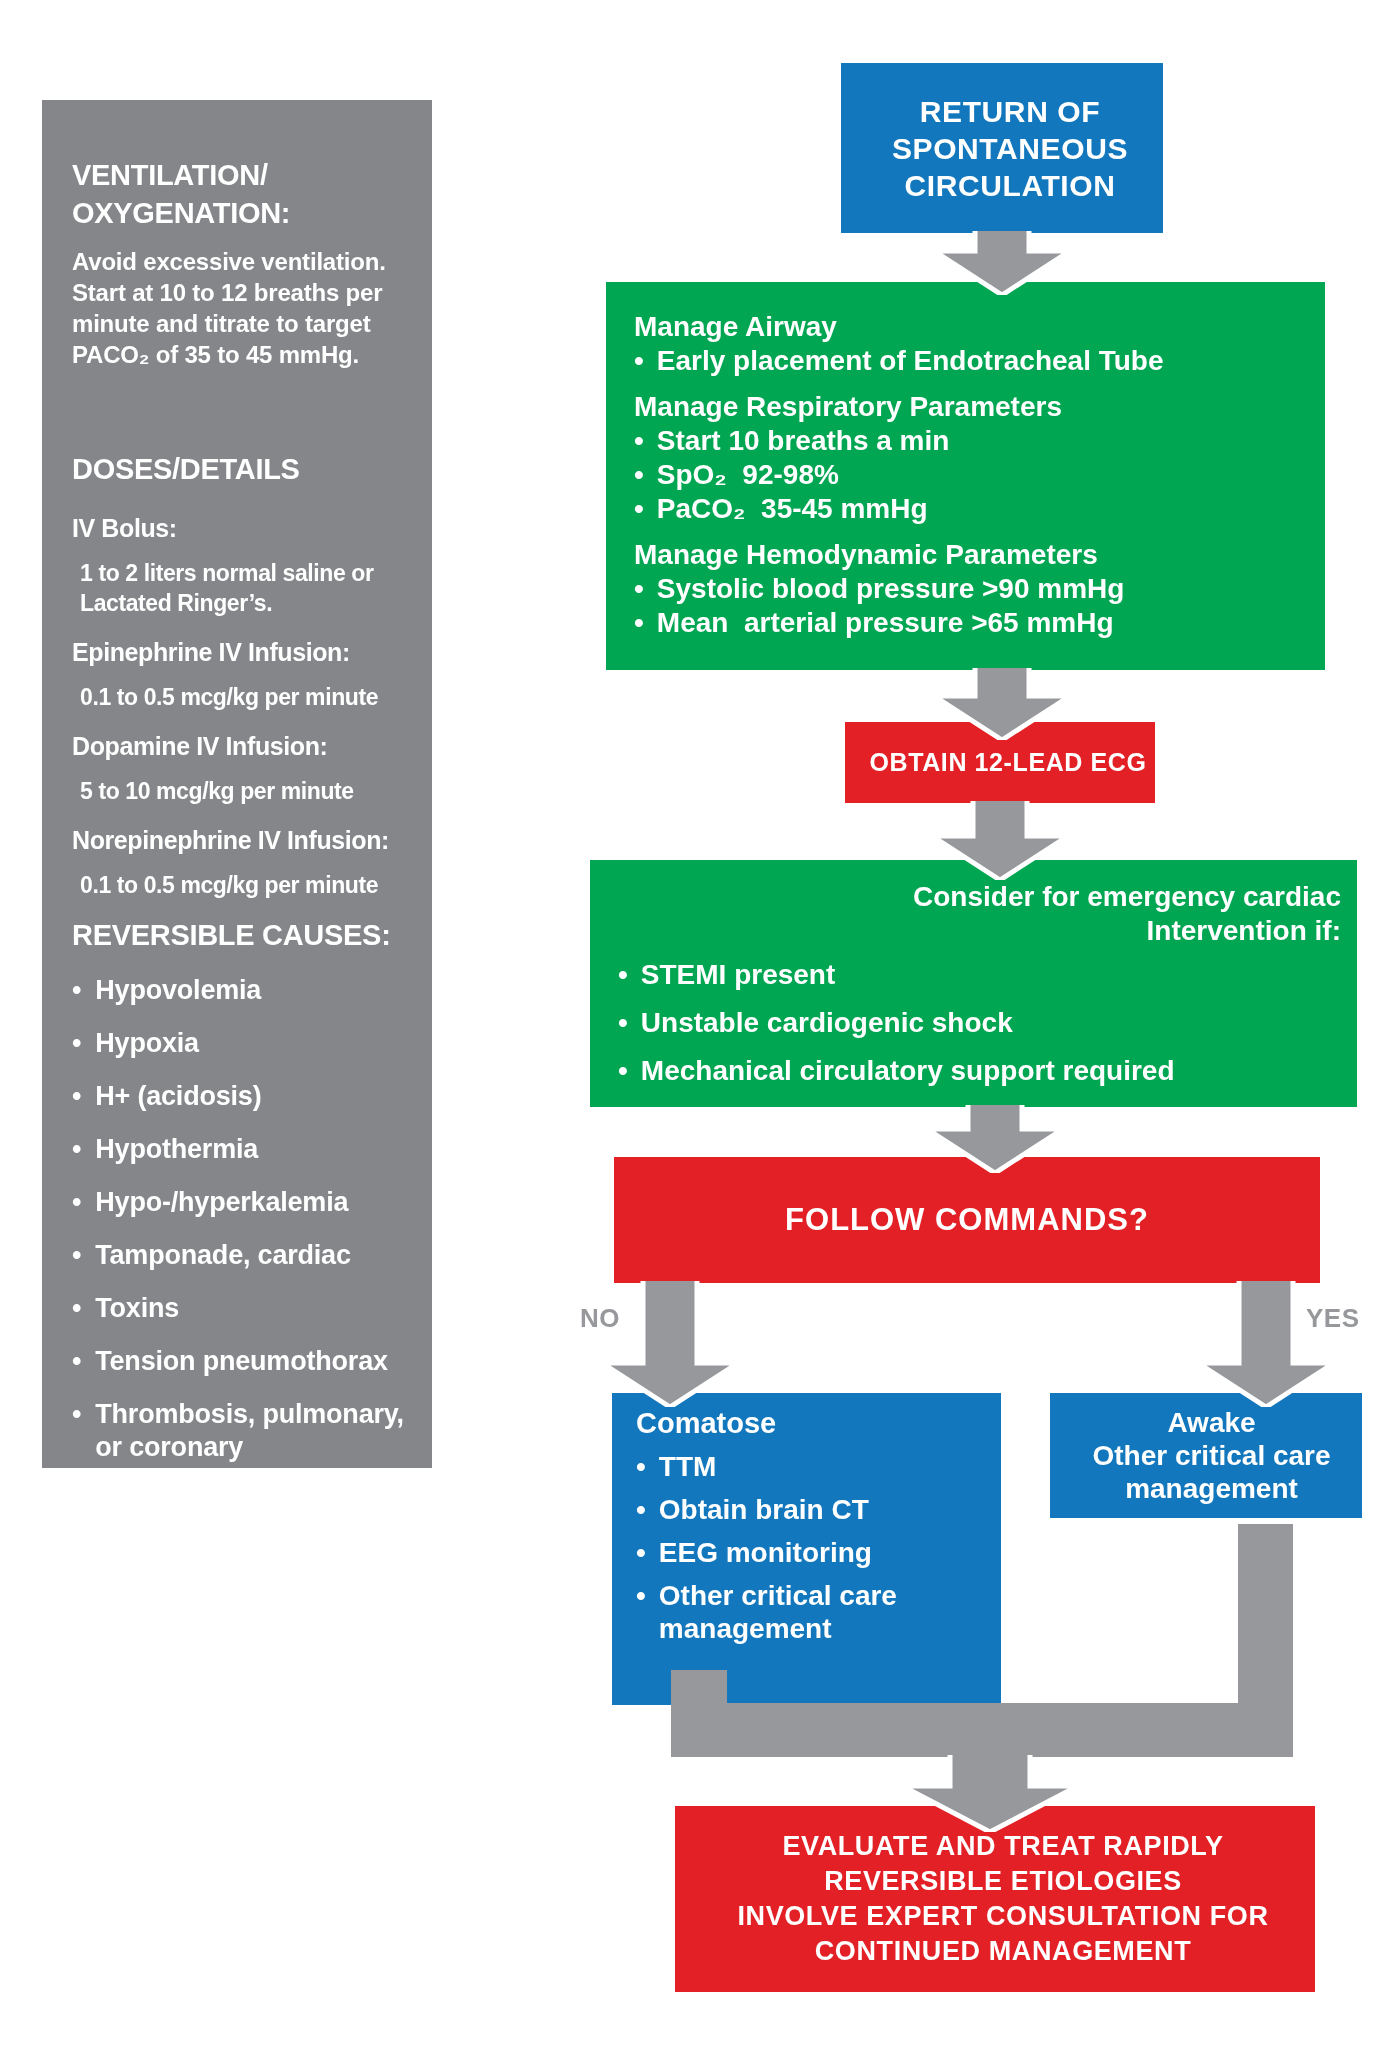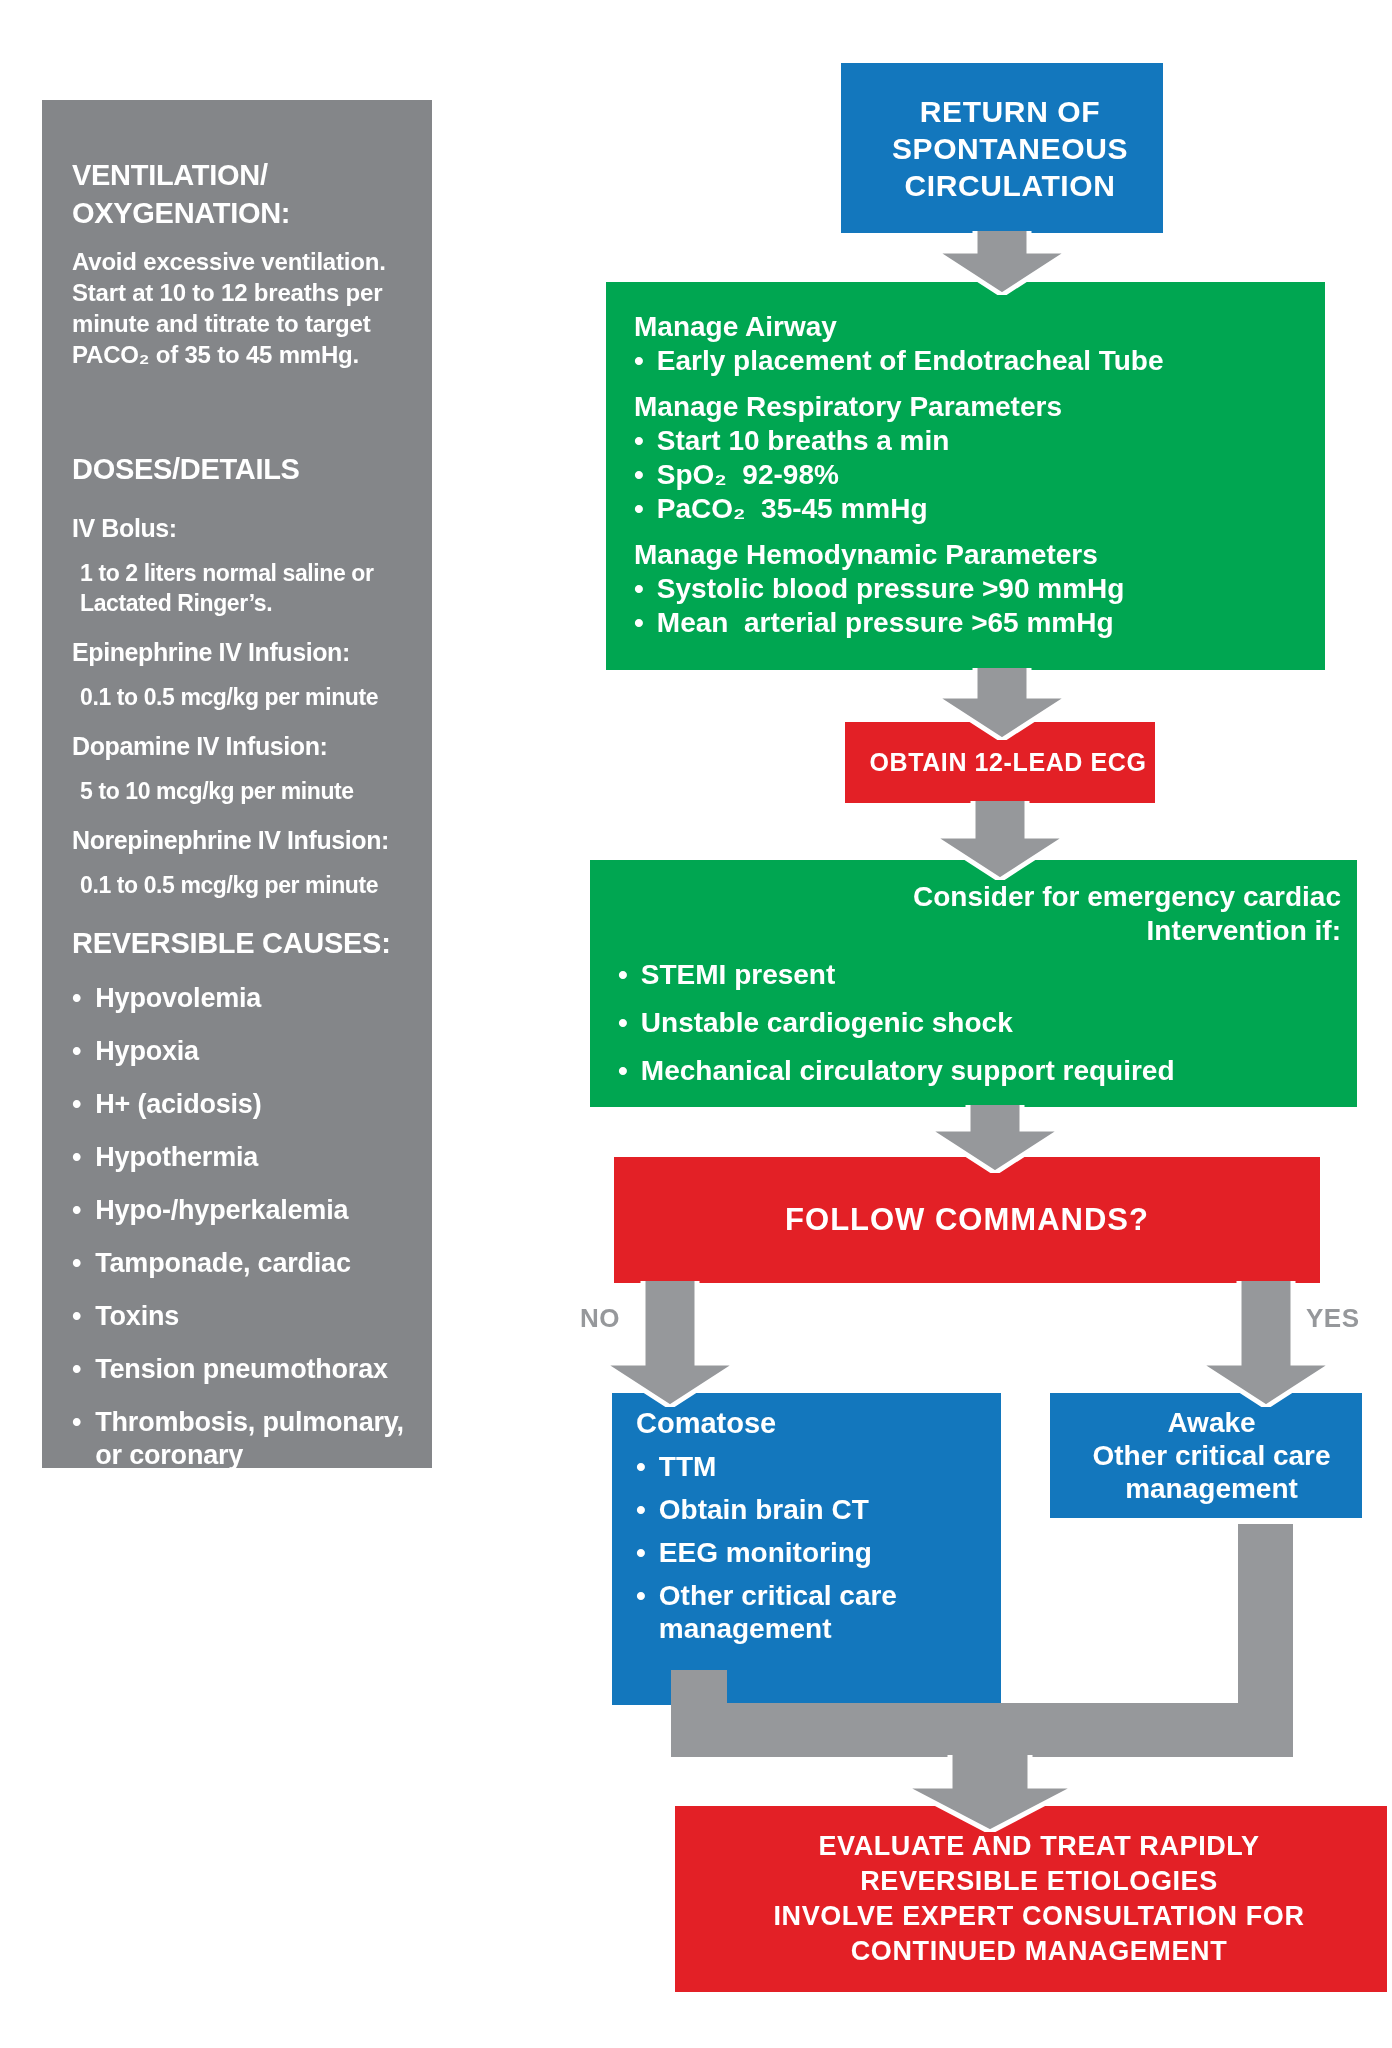--- a/index.html
+++ b/index.html
@@ -20,21 +20,21 @@
     position:absolute;left:42px;top:100px;width:390px;height:1368px;
     background:#848689;color:#fff;box-sizing:border-box;
     padding:56px 16px 0 30px;letter-spacing:-0.2px;overflow:hidden;
   }
   .sb-h{font-size:29px;line-height:38px;letter-spacing:-0.3px;}
   .sb-para{font-size:24px;line-height:31px;margin-top:14px;}
   .sb-doses-h{margin-top:80px;}
   .dose-label{font-size:25px;line-height:32px;margin-top:18px;letter-spacing:-0.4px;}
   .dose-label.first{margin-top:24px;}
   .dose-detail{font-size:23px;line-height:30px;margin-top:14px;padding-left:8px;letter-spacing:-0.4px;}
-  .sb-causes-h{margin-top:24px;}
+  .sb-causes-h{margin-top:16px;}
   .cause{display:flex;gap:14px;font-size:27px;line-height:33px;margin-top:20px;}
   .cause:first-of-type{margin-top:18px;}
   .cause .bt{white-space:pre-line;}
   
   .g-head{font-size:28px;line-height:34px;}
   .bl{display:flex;gap:13px;align-items:flex-start;font-size:28px;line-height:34px;}
   .bl .bt{white-space:pre-wrap;}
   .gap{height:12px;}
   .gray-label{position:absolute;color:#96989b;font-weight:700;font-size:26px;letter-spacing:.5px;}
   .conn{position:absolute;background:#96989b;}
@@ -213,16 +213,16 @@
 management</div>
 
 <div class="conn" style="left:671px;top:1670px;width:56px;height:87px;"></div>
 <div class="conn" style="left:1238px;top:1524px;width:55px;height:233px;"></div>
 <div class="conn" style="left:671px;top:1703px;width:622px;height:54px;"></div>
 
 <svg class="arrow" style="left:902px;top:1755px;" width="176" height="77" viewBox="0 0 176 77">
   <polygon points="48,-8 128,-8 128,31 176,31 88,77 0,31 48,31" fill="#96989b" stroke="#ffffff" stroke-width="5"></polygon>
 </svg>
 
-<div class="box red center caps pre" style="left:675px;top:1806px;width:712px;height:186px;font-size:27px;line-height:35px;">EVALUATE AND TREAT RAPIDLY
+<div class="box red center caps pre" style="left:675px;top:1806px;width:640px;height:186px;font-size:27px;line-height:35px;">EVALUATE AND TREAT RAPIDLY
 REVERSIBLE ETIOLOGIES
 INVOLVE EXPERT CONSULTATION FOR
 CONTINUED MANAGEMENT</div>
 
 </body></html>

